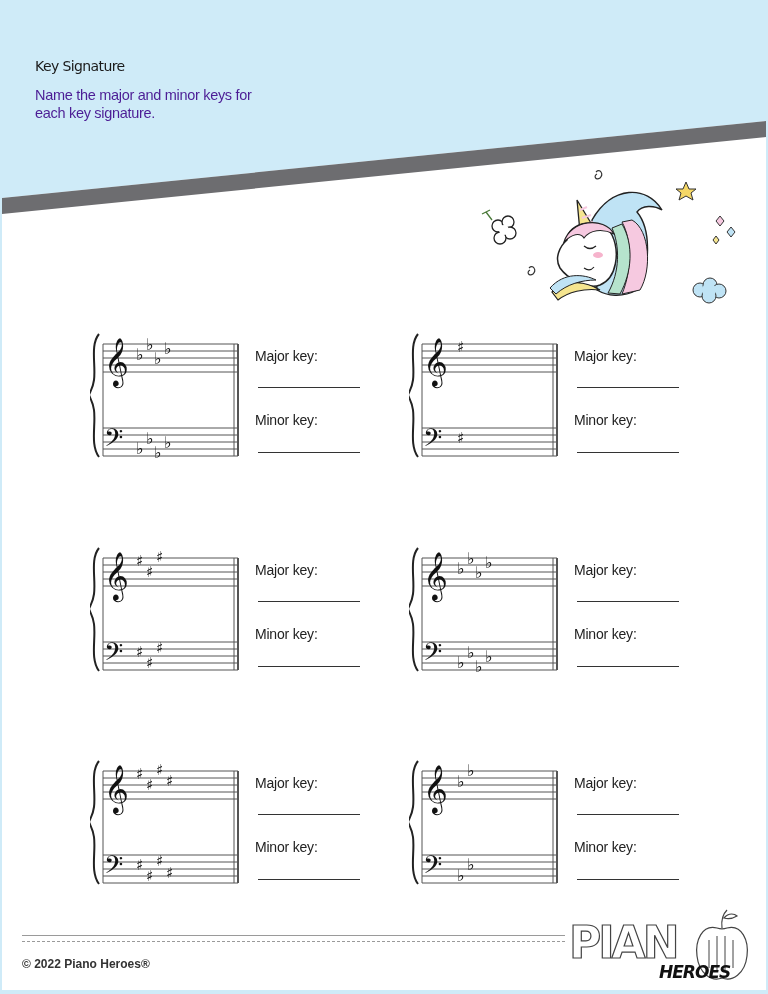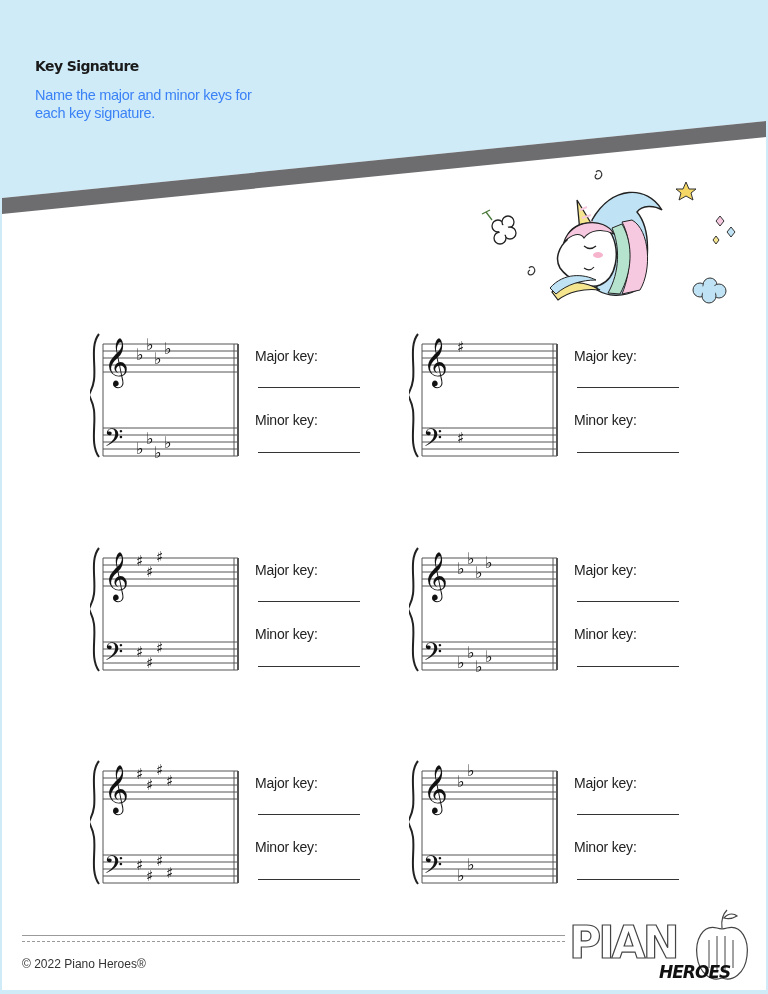--- a/index.html
+++ b/index.html
@@ -8,44 +8,44 @@
     background: #cfebf8;
     font-family: "Liberation Sans", sans-serif;
   }
   .page {
     position: absolute; left: 2px; top: 0; width: 764px; height: 990px;
     background: #ffffff; overflow: hidden;
   }
   .header-bg { position: absolute; left: 0; top: 0; }
   .title {
     position: absolute; left: 33px; top: 58px; margin: 0;
-    font-family: "DejaVu Sans", sans-serif; font-weight: bold;
+    font-family: "DejaVu Sans", sans-serif; font-weight: normal;
     font-size: 14px; letter-spacing: -0.6px; color: #1a1a1a;
   }
   .instructions {
     position: absolute; left: 33px; top: 86px; width: 240px; margin: 0;
-    font-size: 14.5px; line-height: 18px; color: #3b82f6; letter-spacing: -0.3px;
+    font-size: 14.5px; line-height: 18px; color: #4c1d95; letter-spacing: -0.3px;
   }
   .mascot { position: absolute; left: 470px; top: 160px; }
   .exercise { position: absolute; width: 300px; height: 140px; }
   .exercise svg.staff { position: absolute; left: 0; top: 0; }
   .answer-label {
     position: absolute; left: 165px; width: 110px; 
     font-size: 14px; color: #222; letter-spacing: -0.2px;
   }
   .answer-line {
     position: absolute; left: 168px; width: 102px; height: 0;
     border-top: 1.5px solid #333;
   }
   .footer-rule { position: absolute; left: 20px; width: 543px; }
   .footer-rule.solid { top: 935px; border-top: 1px solid #9a9a9a; }
   .footer-rule.dashed { top: 941px; border-top: 1px dashed #9a9a9a; }
   .copyright {
     position: absolute; left: 20px; top: 957px;
-    font-size: 12px; color: #333;
+    font-size: 12px; color: #333; font-weight: bold;
   }
   .logo { position: absolute; left: 565px; top: 906px; }
 </style>
 </head>
 <body>
 
 <div class="page">
 
   <svg class="header-bg" width="764" height="220" viewBox="0 0 764 220">
     <polygon points="0,0 764,0 764,121 0,198" fill="#cfebf8"></polygon>

